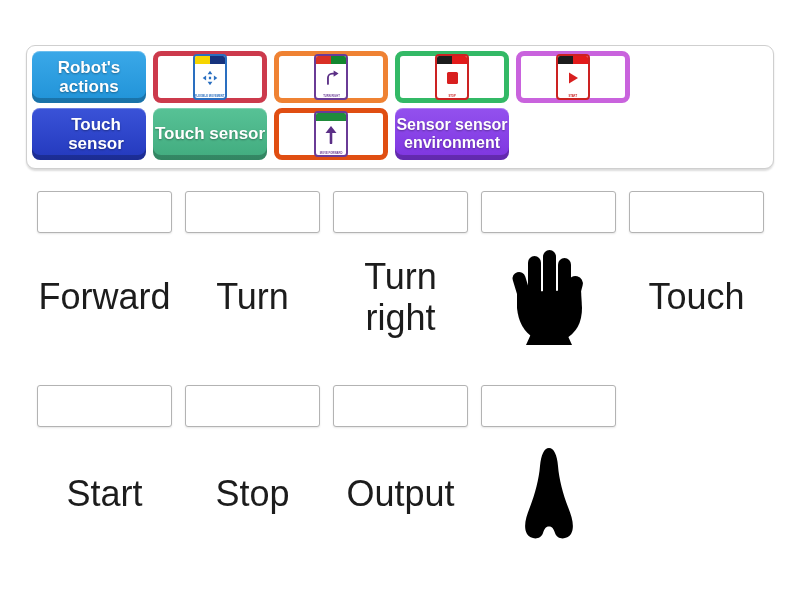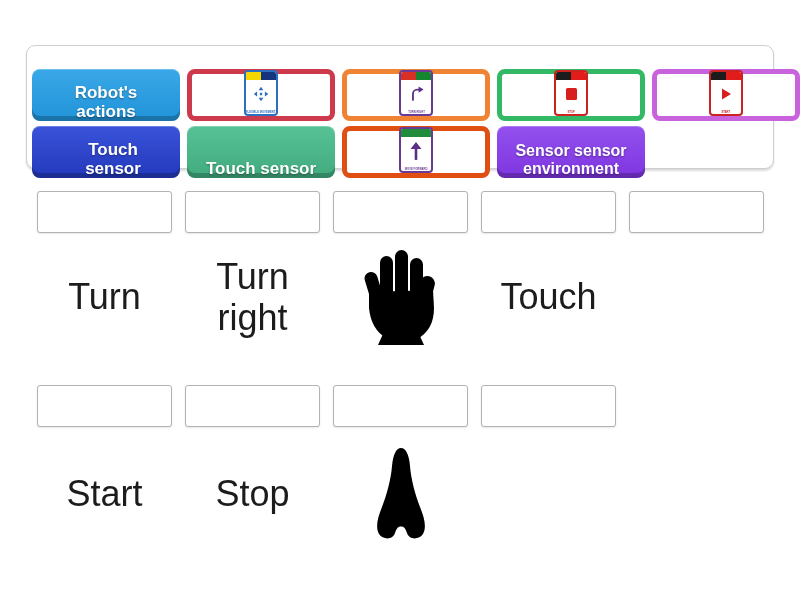--- a/index.html
+++ b/index.html
@@ -6,22 +6,22 @@
   .stage{position:relative;width:800px;height:600px;background:#fff;overflow:hidden;
          font-family:"Liberation Sans","DejaVu Sans",sans-serif;}
 
   
   .bank{position:absolute;left:26px;top:45px;width:746px;height:122px;
         background:#fff;border:1px solid #cfcfcf;border-radius:9px;
         box-shadow:0 2px 2px rgba(0,0,0,.14);}
   .bank-row{position:absolute;left:5px;display:flex;gap:7px;}
   .bank-row.r1{top:5px;}
   .bank-row.r2{top:62px;}
-  .tile{width:148px;height:52px;border-radius:8px;box-sizing:border-box;
-        display:flex;align-items:flex-end;justify-content:center;cursor:grab;margin-top:18px;}
+  .tile{width:114px;height:52px;border-radius:8px;box-sizing:border-box;
+        display:flex;align-items:center;justify-content:center;cursor:grab;}
   .text-tile{color:#fff;font-weight:bold;font-size:17px;line-height:1.12;
         text-align:center;white-space:pre-line;
         text-shadow:0 1px 2px rgba(0,0,0,.35);
         box-shadow:inset 0 -5px 0 rgba(0,0,0,.22), inset 0 1px 0 rgba(255,255,255,.25);}
   .t-blue   {background:linear-gradient(180deg,#3aa8e8,#2093d8);}
   .t-royal  {background:linear-gradient(180deg,#3a53d8,#2339bd);padding-left:14px;}
   .t-green  {background:linear-gradient(180deg,#57c296,#41ab7e);}
   .t-purple {background:linear-gradient(180deg,#9351ee,#7e35e0);font-size:16px;}
   .card-tile{background:#fff;border:5px solid #888;}
   .b-red    {border-color:#cc3a4c;}
@@ -170,20 +170,21 @@
 
   <div class="zone-row zr-a">
     <div class="zone"></div>
     <div class="zone"></div>
     <div class="zone"></div>
     <div class="zone"></div>
     <div class="zone"></div>
   </div>
 
   <div class="target-row tr-a">
+    <div class="target">Forward</div>
     <div class="target">Turn</div>
     <div class="target">Turn right</div>
     <div class="target">
       <svg width="78" height="96" viewBox="0 0 76 96">
         <g fill="#000">
           <rect x="2" y="22" width="13" height="32" rx="6.5" transform="rotate(-17 8 30)"></rect>
           <rect x="17" y="6" width="13" height="46" rx="6.5"></rect>
           <rect x="32" y="0" width="13" height="50" rx="6.5"></rect>
           <rect x="47" y="8" width="13" height="44" rx="6.5"></rect>
           <rect x="57" y="26" width="15" height="36" rx="7.5" transform="rotate(15 64 33)"></rect>
@@ -198,20 +199,21 @@
   <div class="zone-row zr-b">
     <div class="zone"></div>
     <div class="zone"></div>
     <div class="zone"></div>
     <div class="zone"></div>
   </div>
 
   <div class="target-row tr-b">
     <div class="target">Start</div>
     <div class="target">Stop</div>
+    <div class="target">Output</div>
     <div class="target">
       <svg width="62" height="100" viewBox="0 0 62 100">
         <path fill="#000" d="M31 3 C26 3 23 10 22 21 C21 34 17 49 12 62 C8 72 5 82 9 89 C13 95 23 95 25 88 C26.5 84 27.5 81.5 31 81.5 C34.5 81.5 35.5 84 37 88 C39 95 49 95 53 89 C57 82 54 72 50 62 C45 49 41 34 40 21 C39 10 36 3 31 3 Z"></path>
       </svg>
     </div>
   </div>
 
 </div>
 
 </body></html>

